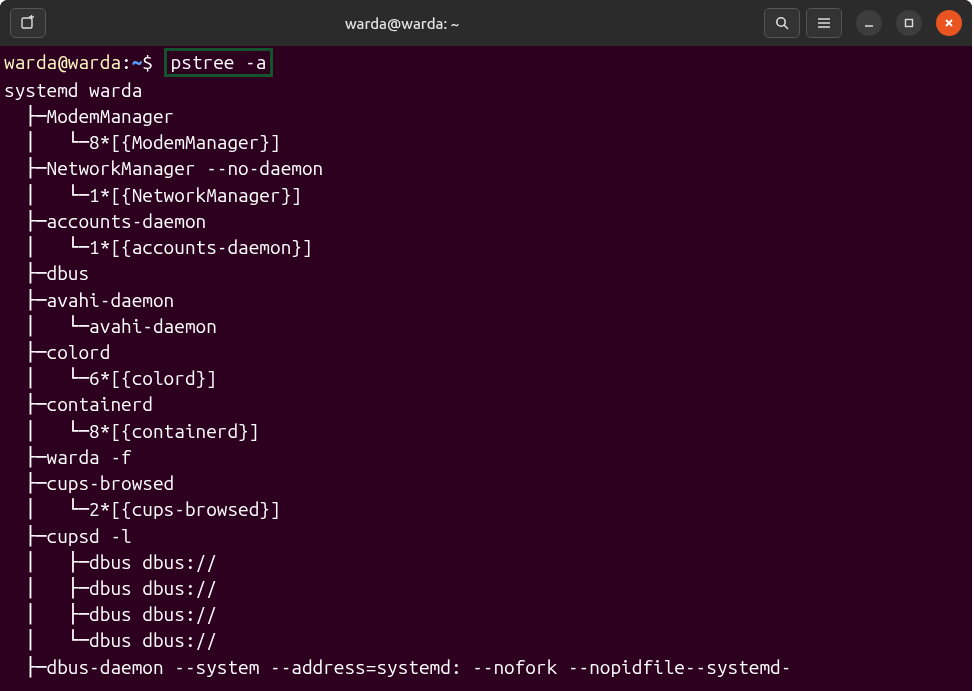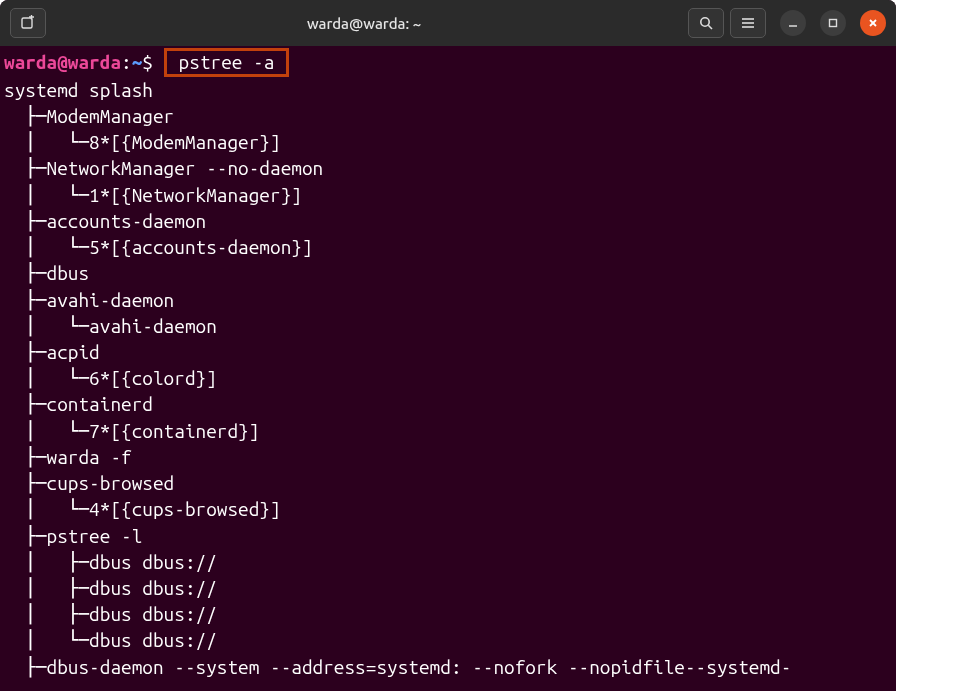--- a/index.html
+++ b/index.html
@@ -1,18 +1,18 @@
 <!DOCTYPE html>
 <html><head>
 <meta charset="utf-8">
 <style>
   * { margin: 0; padding: 0; box-sizing: border-box; }
   html, body { width: 974px; height: 691px; overflow: hidden; font-family: "Ubuntu Mono", "DejaVu Sans Mono", monospace; }
   .window {
-    width: 896px; height: 691px;
+    width: 972px; height: 691px;
     background: #2c001e;
     display: flex; flex-direction: column;
     border-radius: 8px 8px 0 0;
     overflow: hidden;
   }
   .titlebar {
     height: 46px;
     background: #2b2b2b;
     display: flex; align-items: center;
     padding: 0 10px;
@@ -48,26 +48,26 @@
     flex: 1;
     background: #2c001e;
     color: #ffffff;
     font-size: 19px;
     line-height: 1.38;
     padding: 2px 4px 0 4px;
     white-space: pre;
     font-family: "Ubuntu Mono", "DejaVu Sans Mono", monospace;
     overflow: hidden;
   }
-  .prompt-user { color: #ec4899; font-weight: bold; margin-top: 13px; }
+  .prompt-user { color: #fef9c3; font-weight: normal; margin-top: 13px; }
   .prompt-sep  { color: #ffffff; }
   .prompt-path { color: #5c9dff; font-weight: bold; }
   .cmd-box {
-    border: 3px solid #c2410c;
-    padding: 0 12px;
+    border: 3px solid #14532d;
+    padding: 0 4px;
     display: inline-block;
     line-height: 1.2;
   }
 </style>
 </head>
 <body>
 
 <div class="window">
 
   <div class="titlebar">
@@ -104,37 +104,37 @@
     </div>
     <div class="winbtn close">
       <svg width="12" height="12" viewBox="0 0 12 12">
         <line x1="3" y1="3" x2="9" y2="9" stroke="#fff" stroke-width="1.8"></line>
         <line x1="9" y1="3" x2="3" y2="9" stroke="#fff" stroke-width="1.8"></line>
       </svg>
     </div>
   </div>
 
   <div class="terminal"><span class="prompt-user">warda@warda</span><span class="prompt-sep">:</span><span class="prompt-path">~</span><span class="prompt-sep">$</span> <span class="cmd-box"><span>pstree -a</span></span>
-<span>systemd splash</span>
+<span>systemd warda</span>
 <span>  ├─ModemManager</span>
 <span>  │   └─8*[{ModemManager}]</span>
 <span>  ├─NetworkManager --no-daemon</span>
 <span>  │   └─1*[{NetworkManager}]</span>
 <span>  ├─accounts-daemon</span>
-<span>  │   └─5*[{accounts-daemon}]</span>
+<span>  │   └─1*[{accounts-daemon}]</span>
 <span>  ├─dbus</span>
 <span>  ├─avahi-daemon</span>
 <span>  │   └─avahi-daemon</span>
-<span>  ├─acpid</span>
+<span>  ├─colord</span>
 <span>  │   └─6*[{colord}]</span>
 <span>  ├─containerd</span>
-<span>  │   └─7*[{containerd}]</span>
+<span>  │   └─8*[{containerd}]</span>
 <span>  ├─warda -f</span>
 <span>  ├─cups-browsed</span>
-<span>  │   └─4*[{cups-browsed}]</span>
-<span>  ├─pstree -l</span>
+<span>  │   └─2*[{cups-browsed}]</span>
+<span>  ├─cupsd -l</span>
 <span>  │   ├─dbus dbus://</span>
 <span>  │   ├─dbus dbus://</span>
 <span>  │   ├─dbus dbus://</span>
 <span>  │   └─dbus dbus://</span>
 <span>  ├─dbus-daemon --system --address=systemd: --nofork --nopidfile--systemd-</span></div>
 
 </div>
 
 </body></html>

